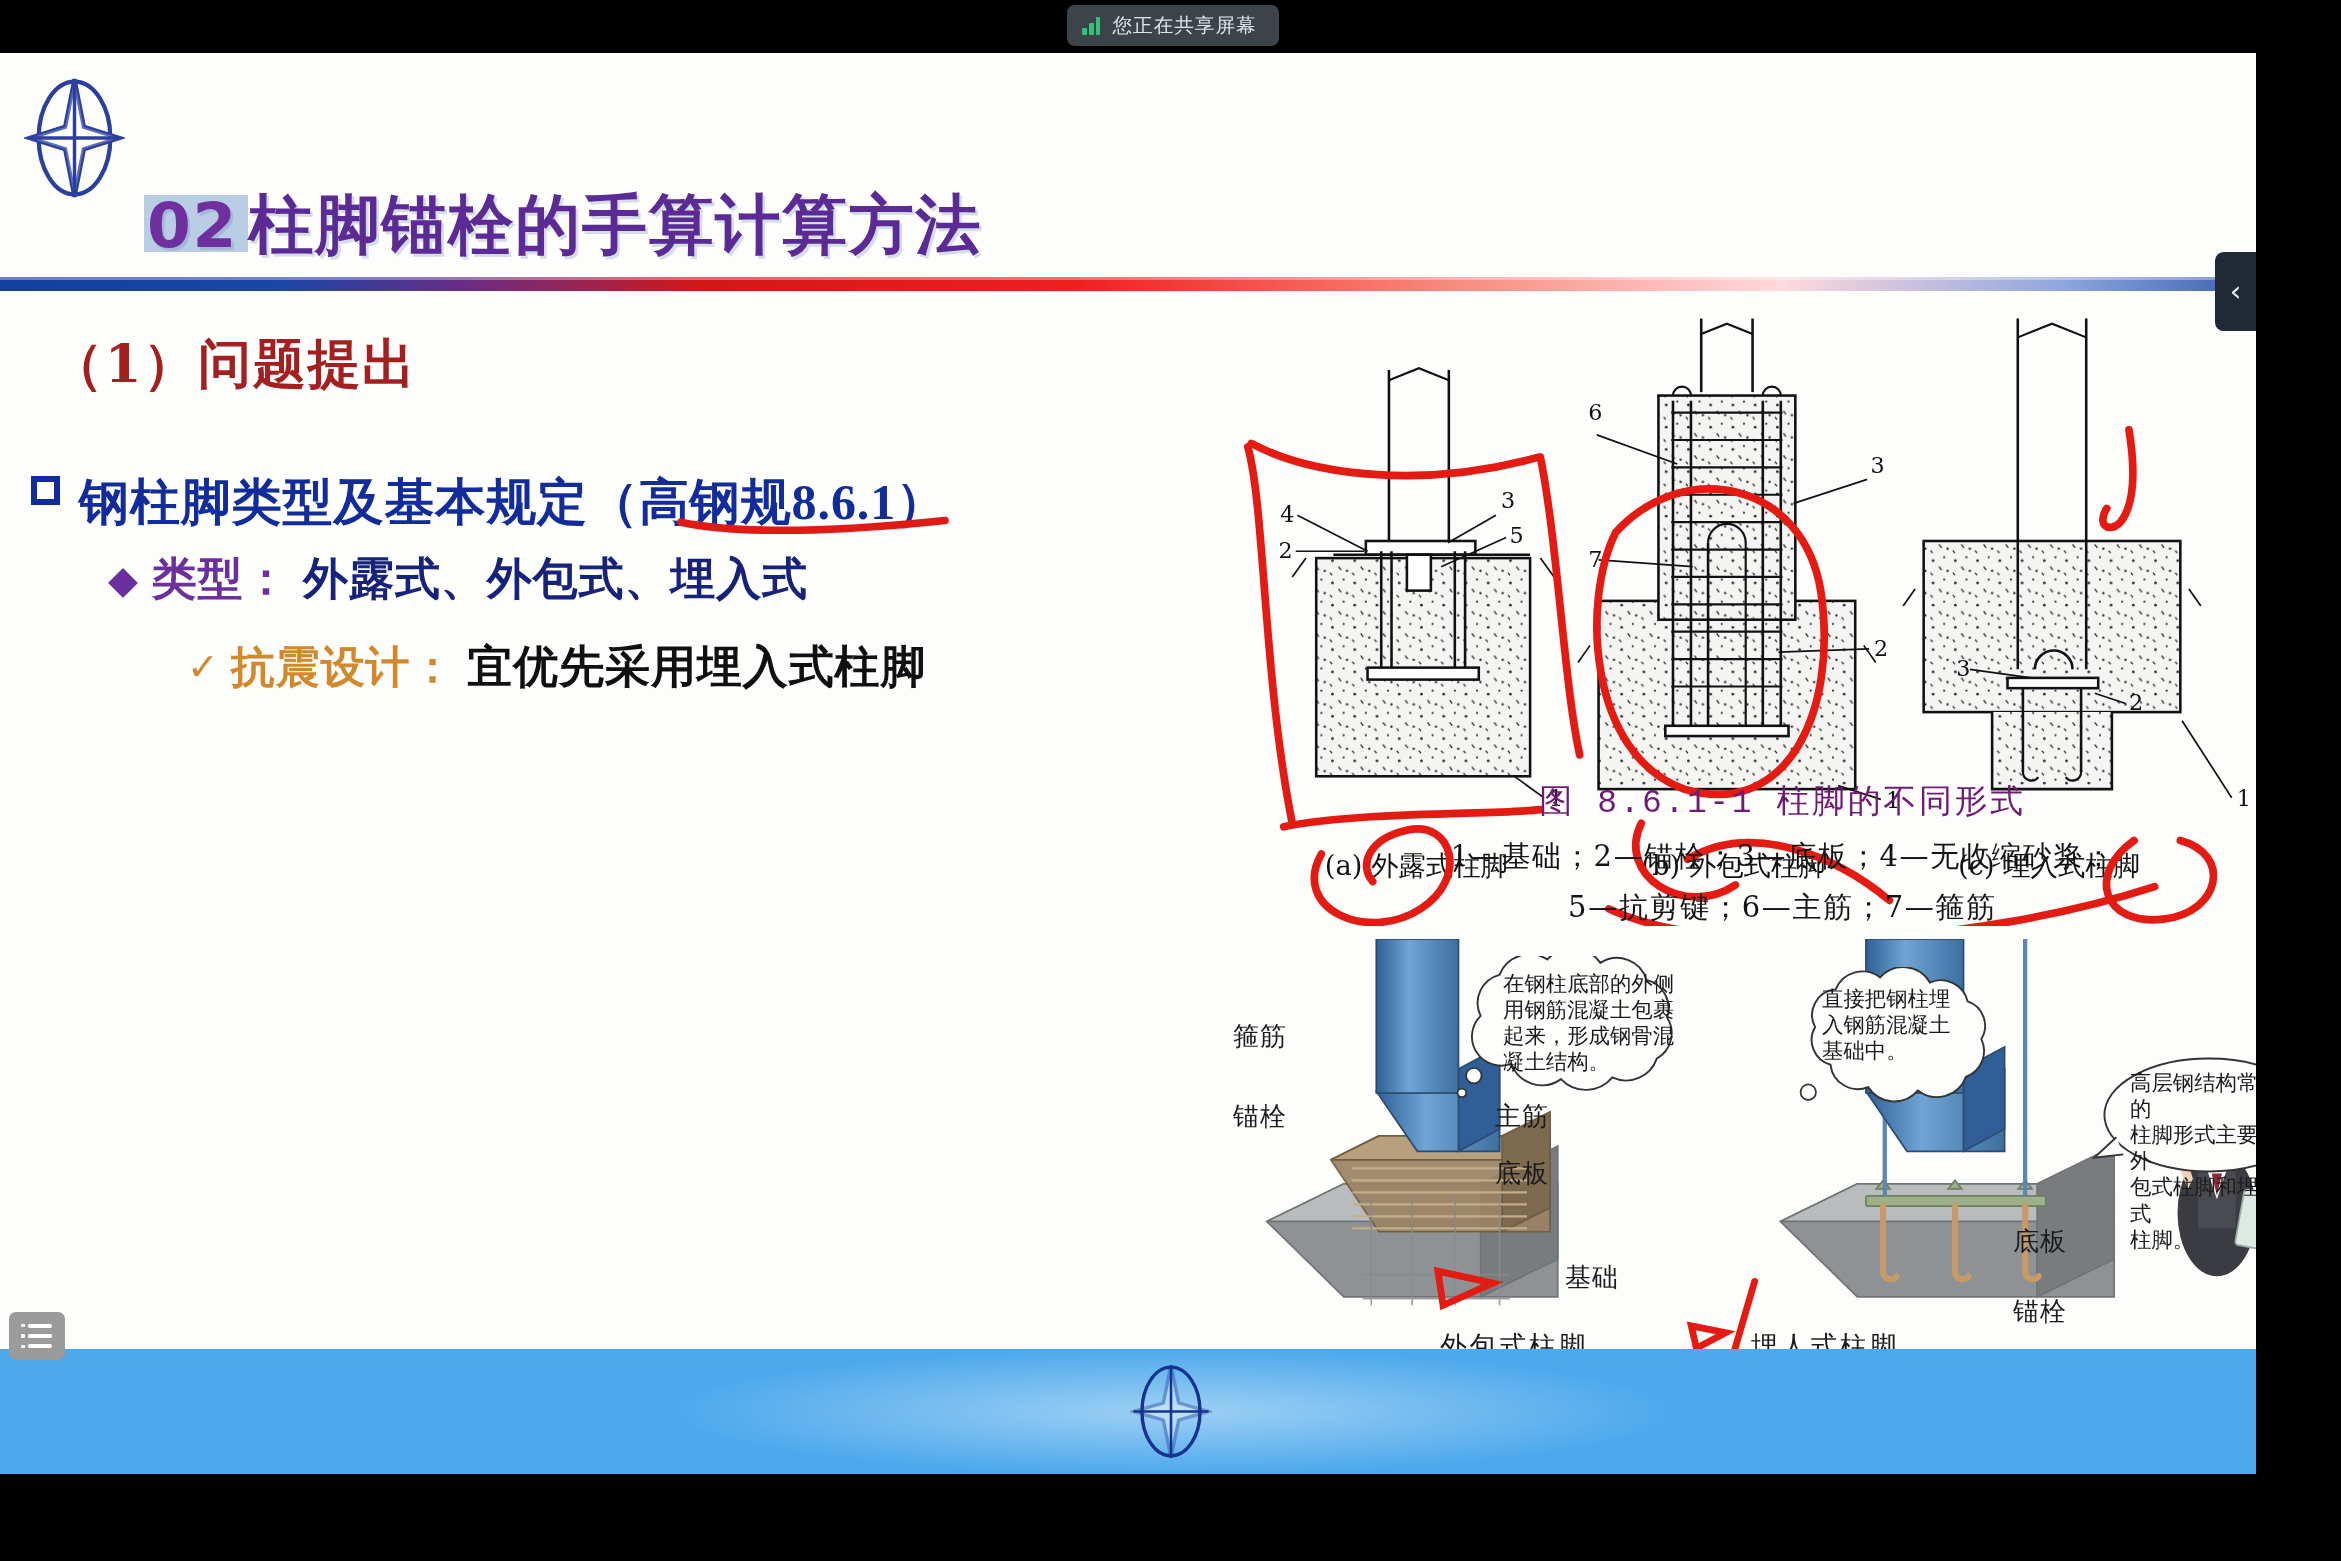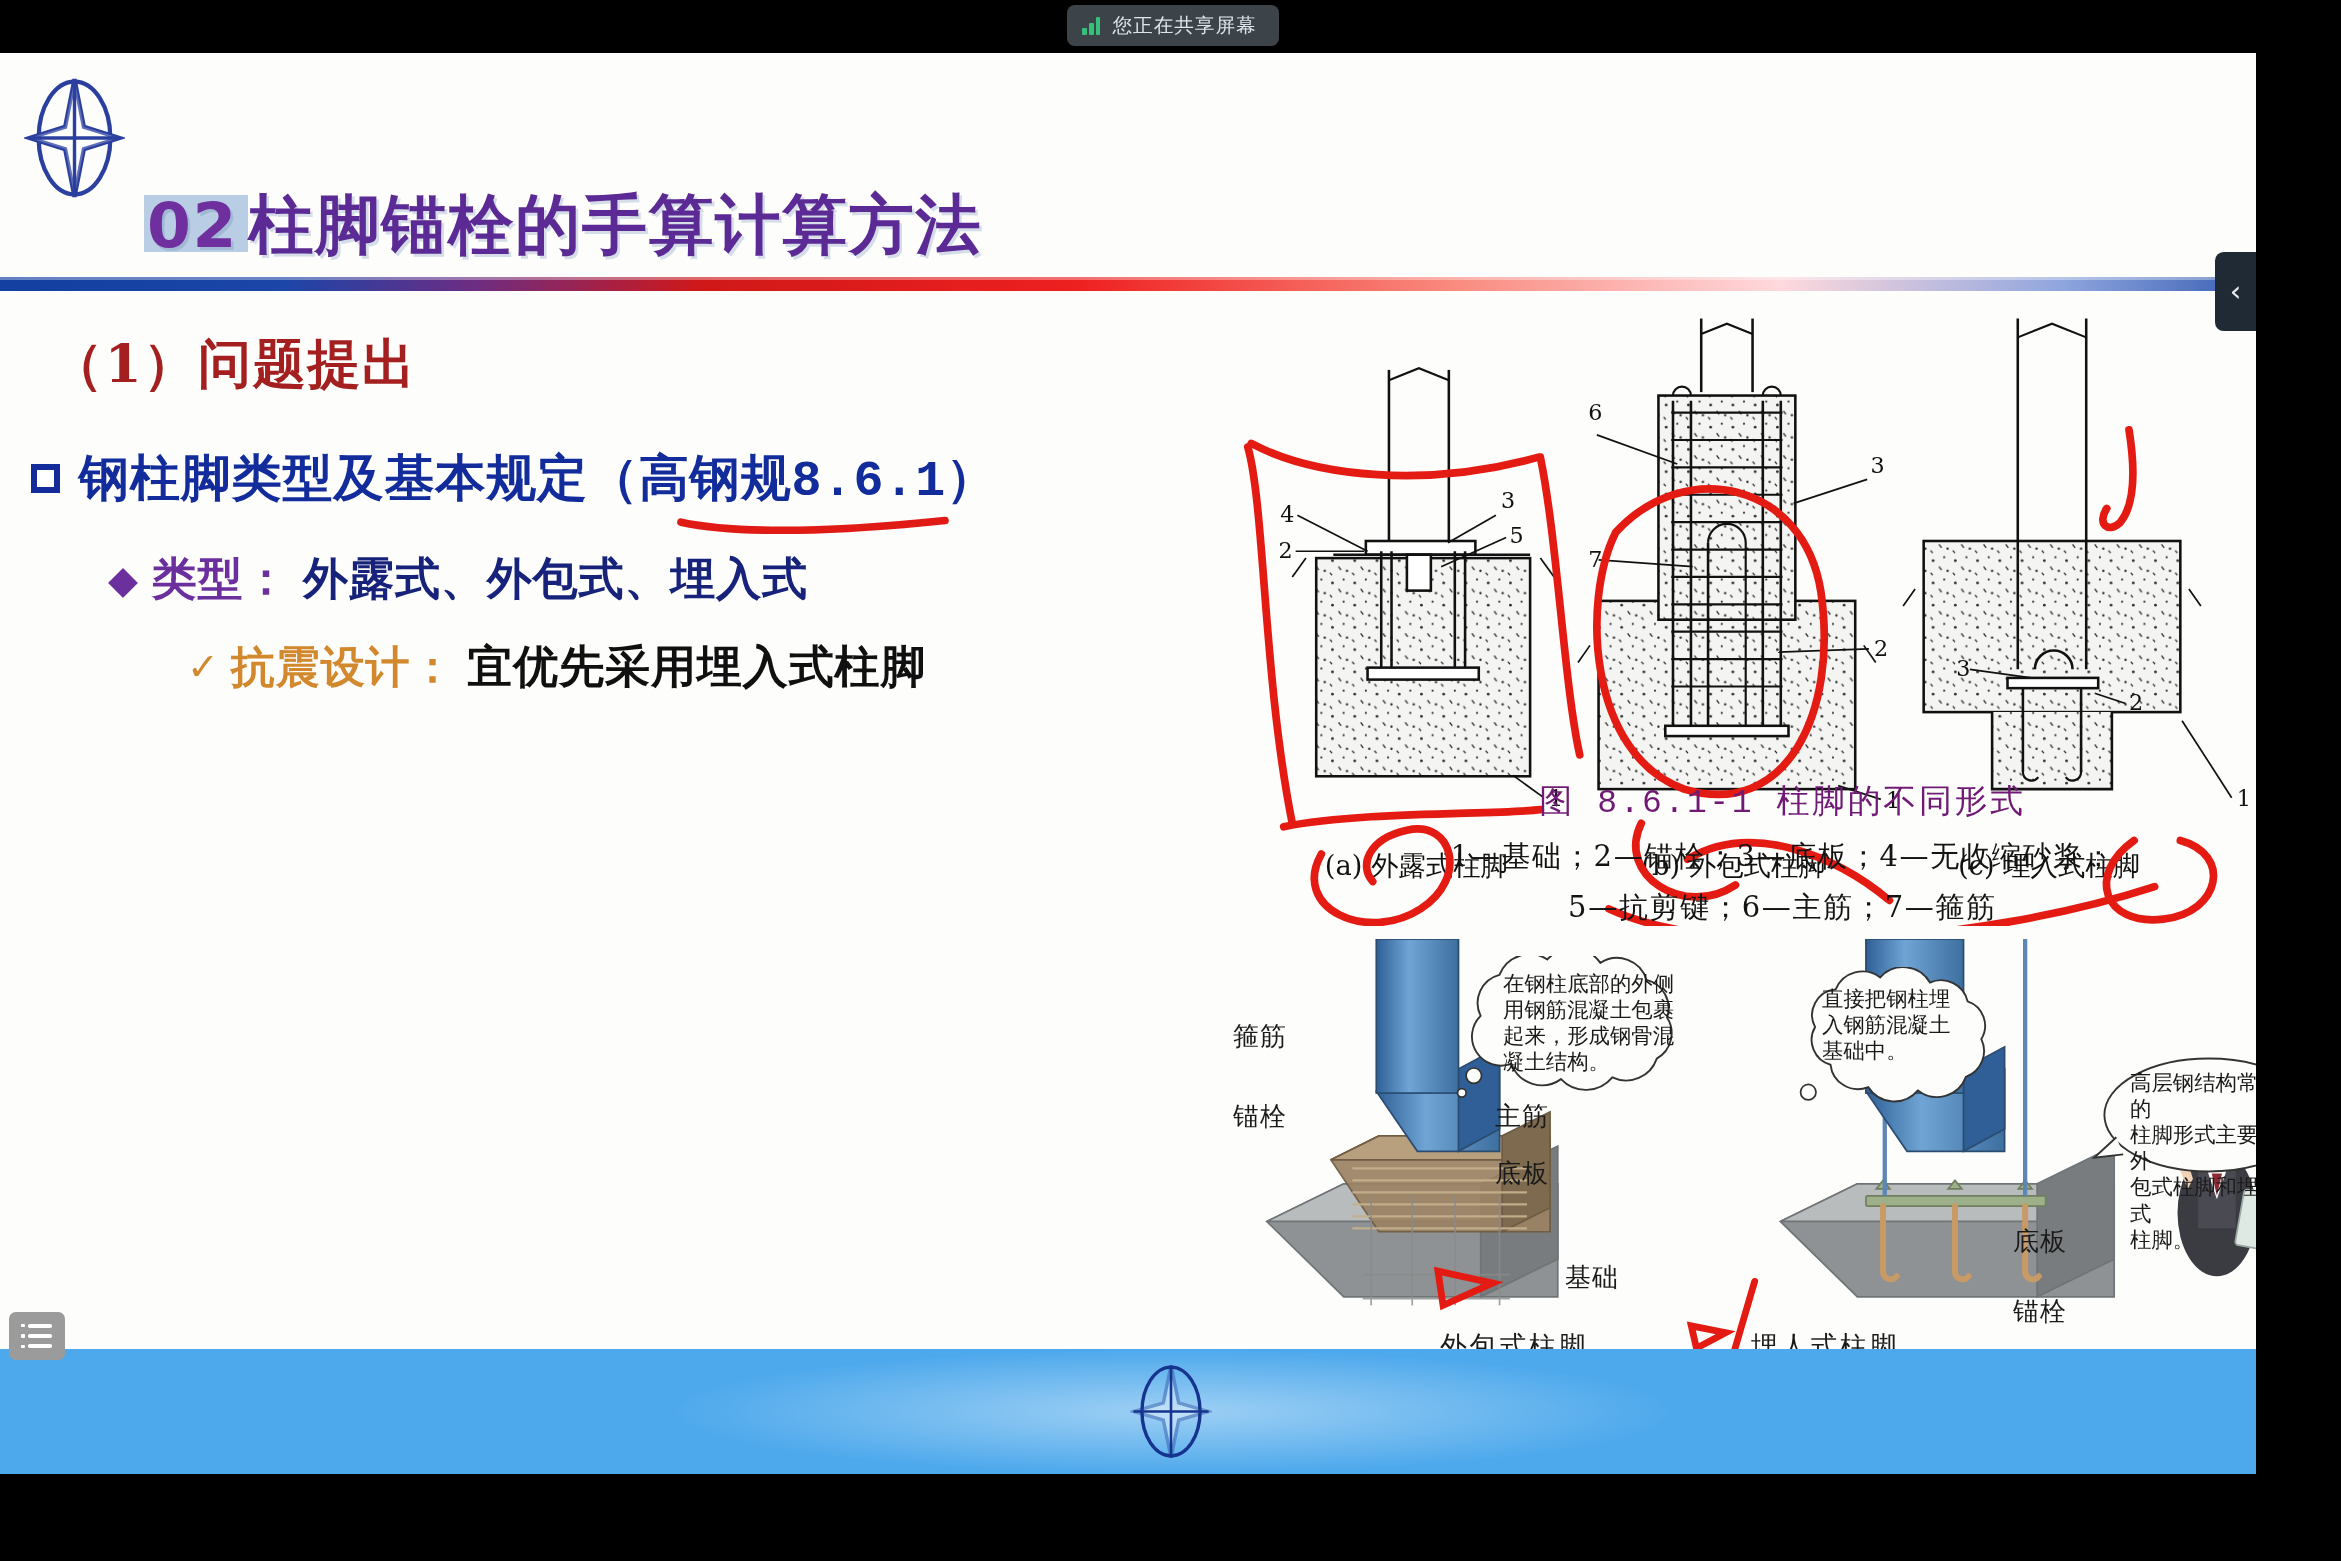--- a/index.html
+++ b/index.html
@@ -99,22 +99,22 @@
     letter-spacing: 1.7px; white-space: nowrap;
   }
   #bullet-1 {
     position: absolute; left: 31px; top: 392px;
     display: flex; align-items: center; gap: 19px; white-space: nowrap;
   }
   #bullet-1 .sq {
     width: 29px; height: 29px; border: 6.8px solid #132c9c; background: #fff;
   }
   #bullet-1 .t {
-    font-family: Liberation Mono, monospace;
-    font-size: 50px; font-weight: 700; color: #132c9c; letter-spacing: 0.9px;
+    font-family: Liberation Serif, serif;
+    font-size: 50px; font-weight: 700; color: #132c9c; letter-spacing: 0.9px; margin-top: 24px;
   }
   #bullet-1-underline {
     position: absolute; left: 676px; top: 459px; width: 274px; height: 22px;
     overflow: hidden;
   }
   #bullet-2 {
     position: absolute; left: 108px; top: 496px;
     display: flex; align-items: center; gap: 13.7px; white-space: nowrap;
   }
   #bullet-2 .dia { font-size: 39px; color: #6b2f9e; line-height: 1; }

